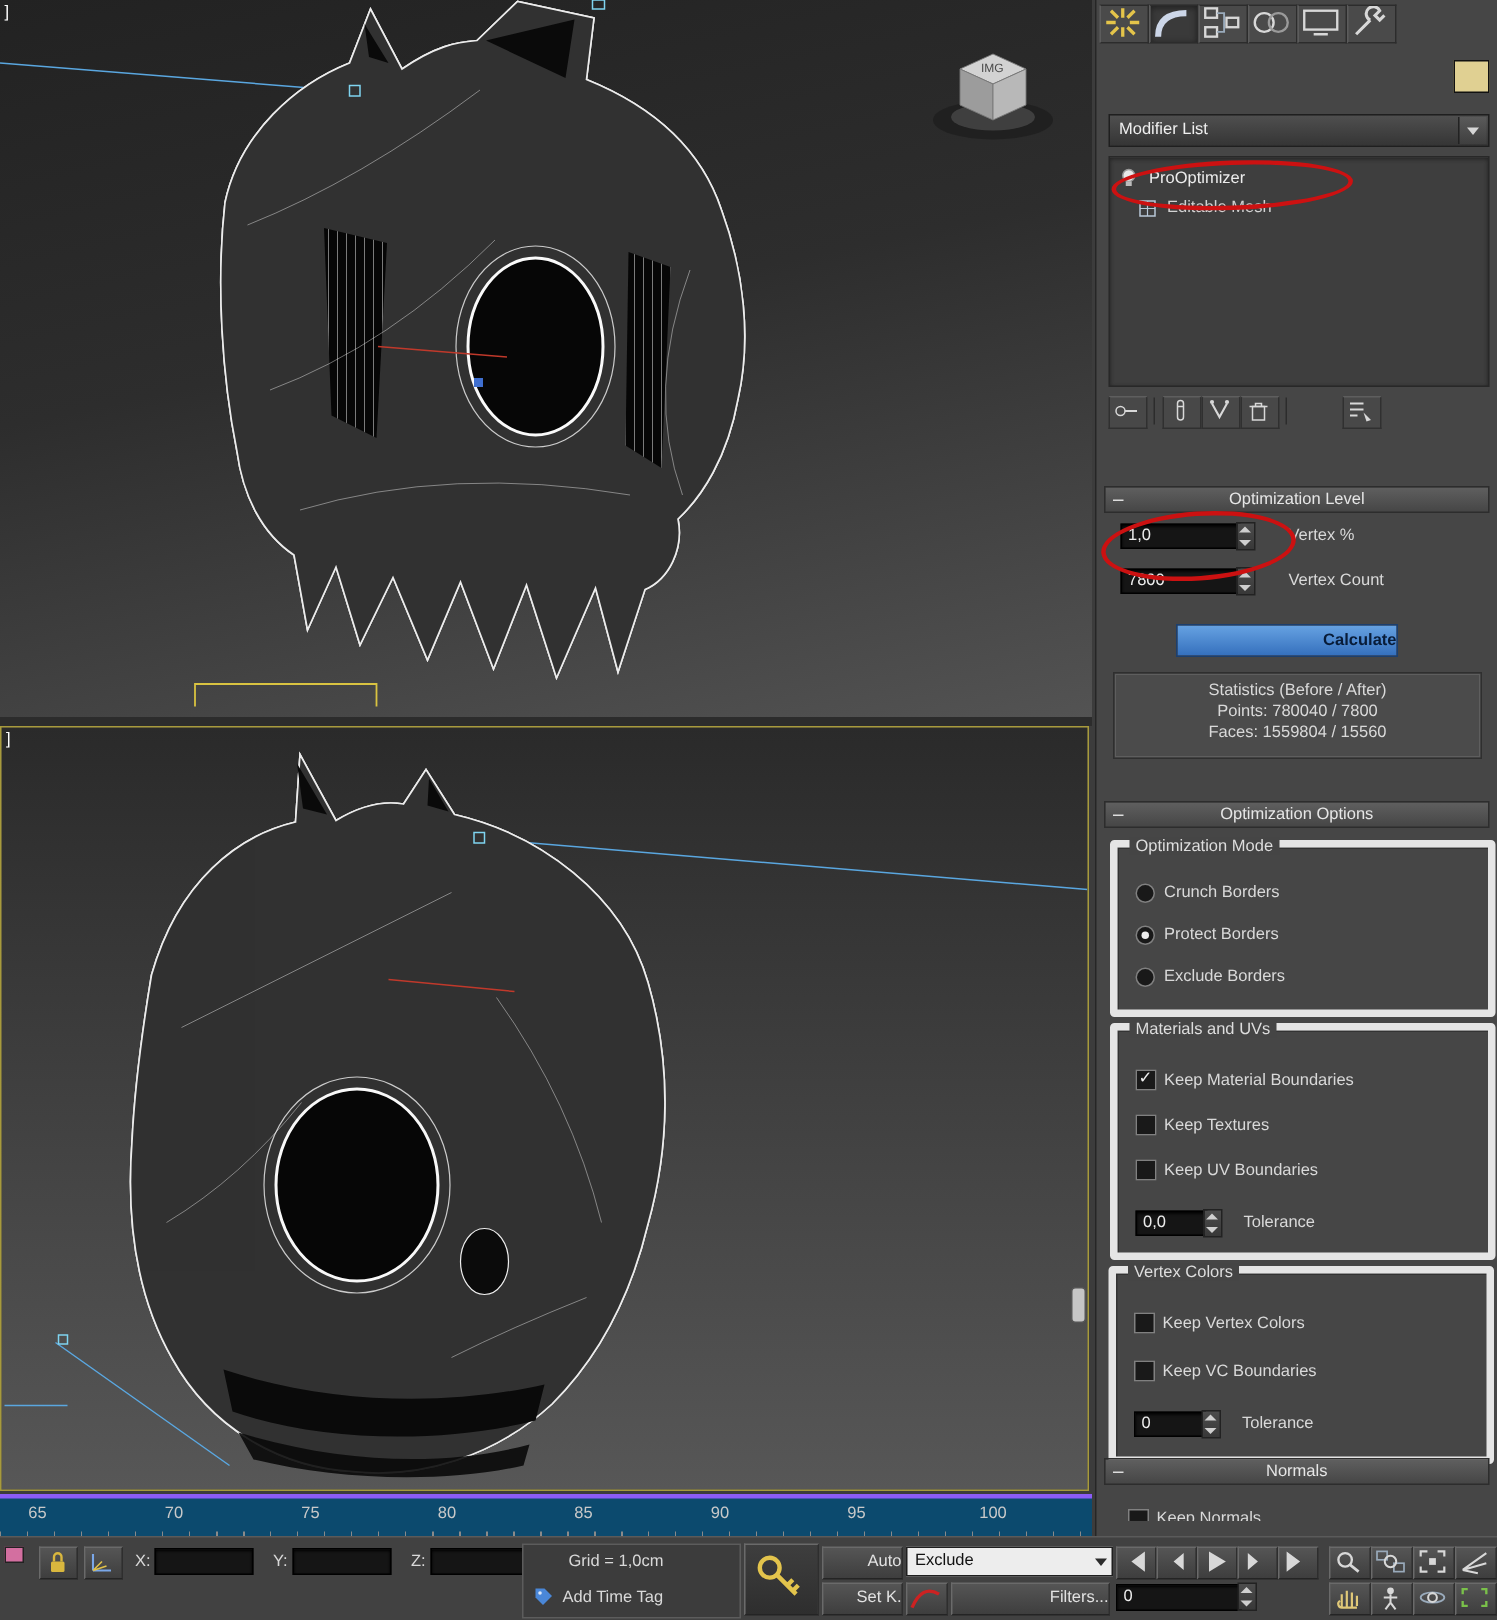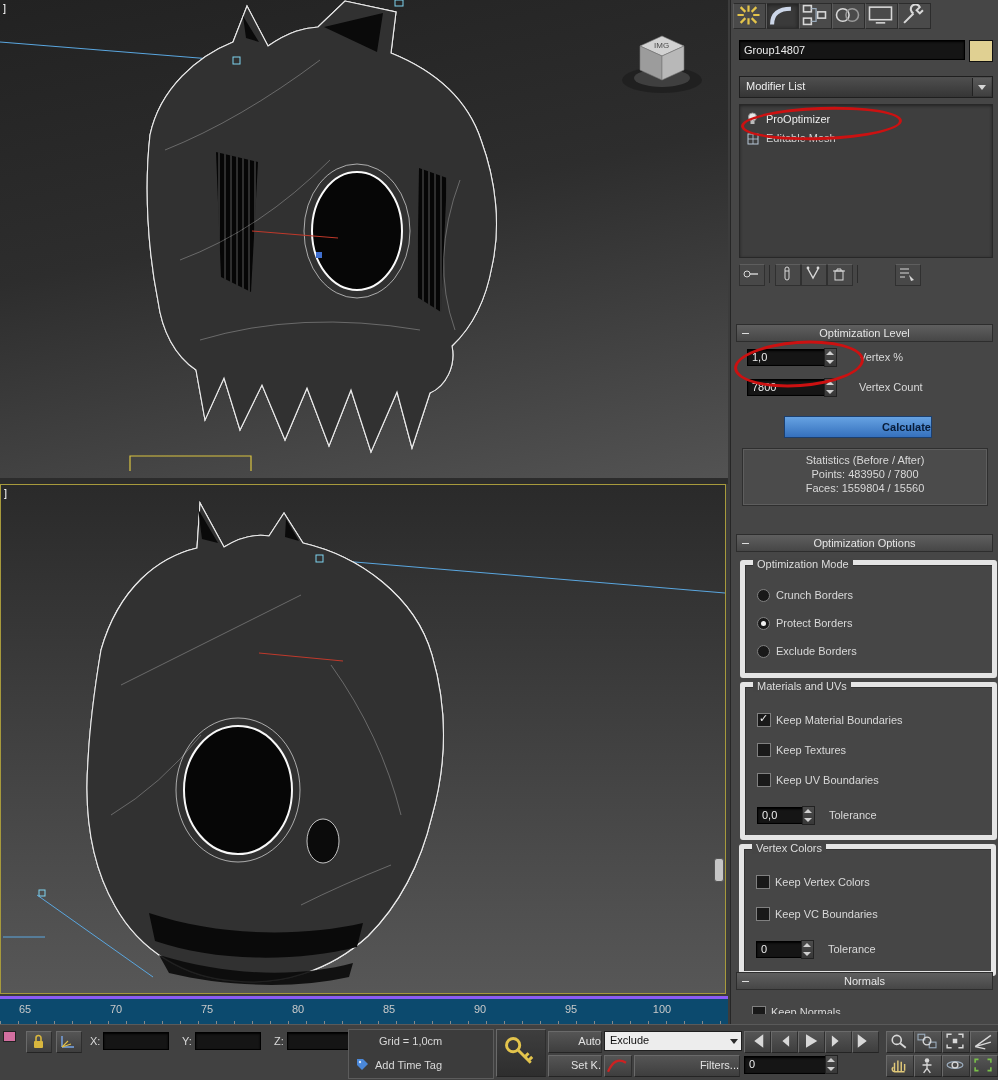--- a/index.html
+++ b/index.html
@@ -166,37 +166,36 @@
       <rect x="2" y="2" width="14" height="8" fill="none" stroke="#d8d8d8"></rect>
       <path d="M6 12h6" stroke="#d8d8d8"></path>
     </svg>
   </div>
   <div class="tab" style="left:167px">
     <svg width="29" height="22" viewBox="0 0 18 14">
       <path d="M3 12l6-6M9 6A3 3 0 1 1 13 2l-2 2 2 2 2-2" fill="none" stroke="#d8d8d8" stroke-width="1.3"></path>
     </svg>
   </div>
 
-  <div class="fld" style="left:8px;top:40px;width:216px;height:18px;line-height:18px">Group14807</div>
   <div class="abs" style="left:238px;top:40px;width:22px;height:20px;background:#e0d092;border:1px solid #111"></div>
 
   <div class="abs" style="left:8px;top:76px;width:252px;height:20px;background:linear-gradient(#4f4f4f,#353535);border:1px solid #1f1f1f">
     <span class="lbl" style="left:6px;top:3px;color:#efefef">Modifier List</span>
     <div class="ddarrow"></div>
   </div>
 
   <div class="abs" style="left:8px;top:104px;width:252px;height:152px;background:#3e3e3e;border:1px solid #282828;box-shadow:inset 0 1px 3px #222">
     <div class="abs" style="left:0;top:5px;width:252px;height:19px">
       <svg class="abs" style="left:6px;top:2px" width="13" height="14" viewBox="0 0 13 14">
         <circle cx="6.5" cy="5" r="4" fill="#e8e8e8" stroke="#999"></circle>
         <rect x="4.5" y="9" width="4" height="3" fill="#bbb"></rect>
       </svg>
       <span class="lbl" style="left:26px;top:3px;color:#ececec">ProOptimizer</span>
     </div>
-    <div class="abs" style="left:0;top:24px;width:216px;height:19px">
+    <div class="abs" style="left:12px;top:24px;width:216px;height:19px">
       <svg class="abs" style="left:7px;top:4px" width="12" height="12" viewBox="0 0 12 12">
         <rect x="1" y="1" width="10" height="10" fill="none" stroke="#b8c8d8"></rect>
         <path d="M1 6h10M6 1v10" stroke="#b8c8d8" stroke-width="0.8"></path>
       </svg>
       <span class="lbl" style="left:26px;top:3px;color:#d2d2d2">Editable Mesh</span>
     </div>
   </div>
 
   <div class="sbtn" style="left:8px;top:264px">
     <svg width="22" height="18" viewBox="0 0 22 18">
@@ -241,21 +240,21 @@
   <span class="lbl" style="left:128px;top:351px">Vertex %</span>
 
   <div class="fld" style="left:16px;top:379px;width:70px;height:15px">7800</div>
   <div class="spin" style="left:93px;top:378px"></div>
   <span class="lbl" style="left:128px;top:381px">Vertex Count</span>
 
   <div class="btn" style="left:53px;top:416px;width:146px;height:20px;background:linear-gradient(#66a2e2,#3570bd);border-color:#1c3f6e;color:#081c38;font-weight:bold;line-height:20px">Calculate</div>
 
   <div class="abs" style="left:11px;top:448px;width:244px;height:56px;background:#4b4b4b;border:1px solid #2f2f2f;box-shadow:inset 0 0 0 1px #5e5e5e;text-align:center">
     <div class="lbl" style="position:static;display:block;margin-top:5px">Statistics (Before / After)</div>
-    <div class="lbl" style="position:static;display:block;margin-top:2px">Points: 483950 / 7800</div>
+    <div class="lbl" style="position:static;display:block;margin-top:2px">Points: 780040 / 7800</div>
     <div class="lbl" style="position:static;display:block;margin-top:2px">Faces: 1559804 / 15560</div>
   </div>
 
   <div class="roll" style="left:5px;top:534px;width:255px">
     <i></i><span>Optimization Options</span>
   </div>
 
   <div class="grp" style="left:9px;top:560px;width:247px;height:108px">
     <span class="grpl">Optimization Mode</span>
     <div class="rb" style="left:12px;top:24px"></div>

